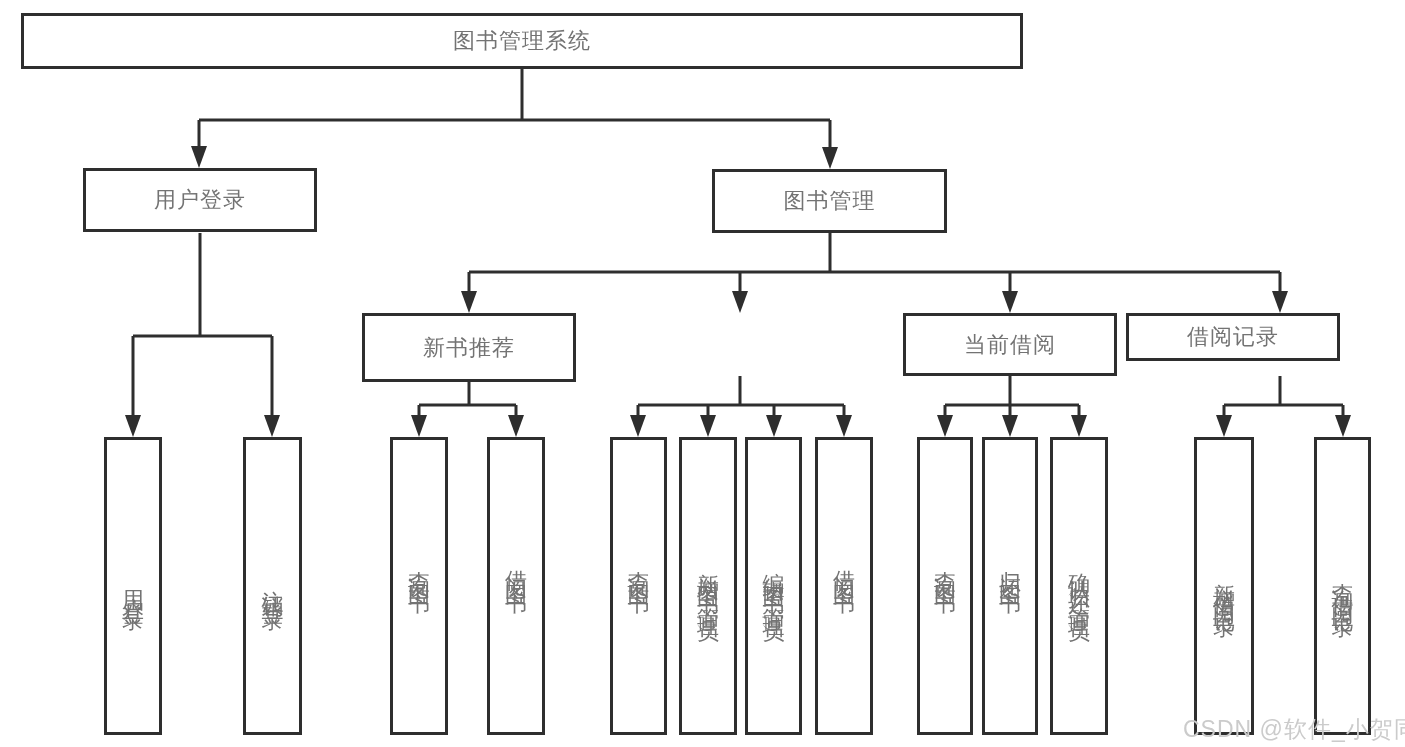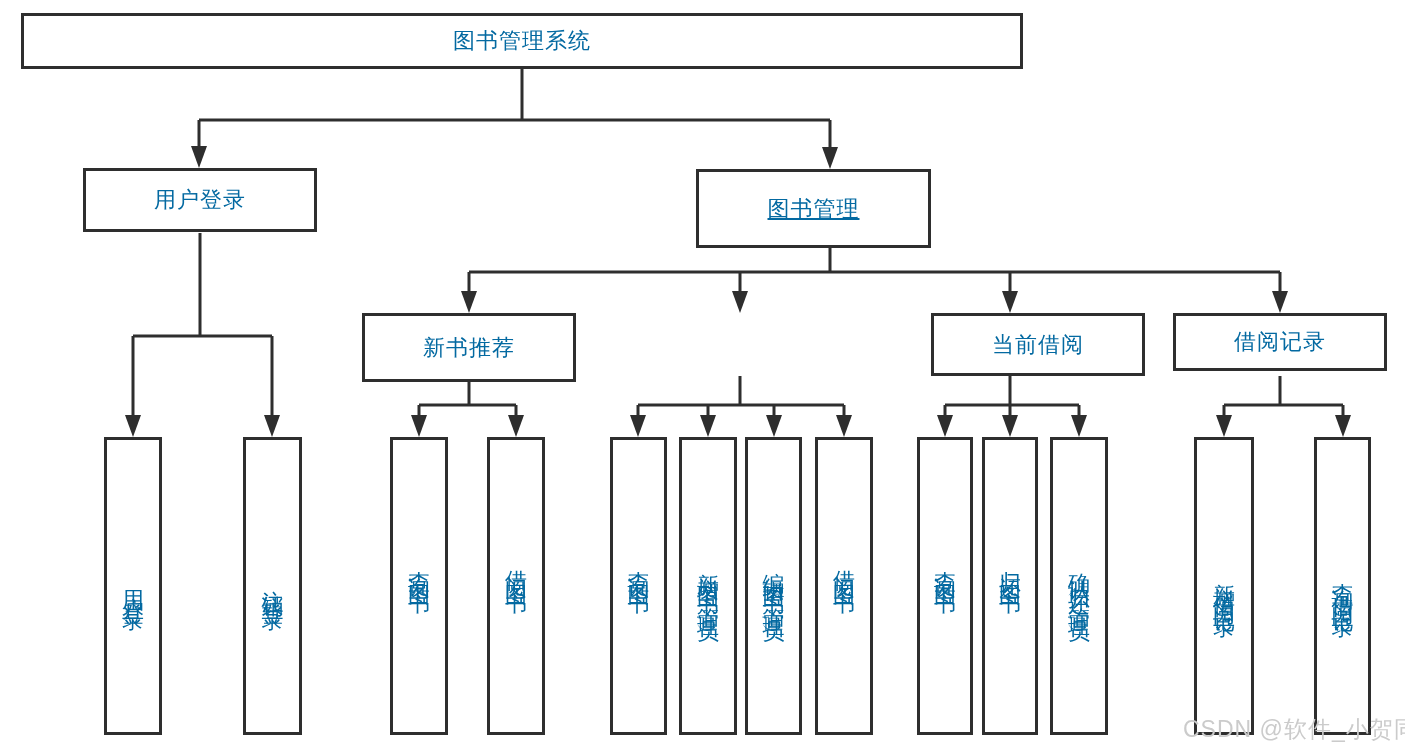--- a/index.html
+++ b/index.html
@@ -17,21 +17,21 @@
     width: 1405px; height: 747px;
   }
   .box {
     position: absolute;
     box-sizing: border-box;
     border: 3px solid #2e2e2e;
     background: #ffffff;
     display: flex;
     align-items: center;
     justify-content: center;
-    color: #0369a1;
+    color: #737373;
     font-size: 22px;
     line-height: 1;
     text-align: center;
     white-space: nowrap;
   }
   .h { letter-spacing: 1px; }
   .v {
     writing-mode: vertical-rl;
     text-orientation: mixed;
     letter-spacing: 7px;
@@ -90,25 +90,25 @@
       <polygon points="1002,415 1018,415 1010,437"></polygon>
       <polygon points="1071,415 1087,415 1079,437"></polygon>
       <polygon points="1216,415 1232,415 1224,437"></polygon>
       <polygon points="1335,415 1351,415 1343,437"></polygon>
     </g>
   </svg>
 
   <div class="box h" style="left:21px; top:13px; width:1002px; height:56px;">图书管理系统</div>
 
   <div class="box h" style="left:83px; top:168px; width:234px; height:64px;">用户登录</div>
-  <div class="box h" style="left:696px; top:169px; width:235px; height:79px;text-decoration:underline;">图书管理</div>
+  <div class="box h" style="left:712px; top:169px; width:235px; height:64px;">图书管理</div>
 
   <div class="box h" style="left:362px; top:313px; width:214px; height:69px;">新书推荐</div>
-  <div class="box h" style="left:903px; top:313px; width:214px; height:63px;margin-left:28px;">当前借阅</div>
-  <div class="box h" style="left:1173px; top:313px; width:214px; height:58px;text-align:center;">借阅记录</div>
+  <div class="box h" style="left:903px; top:313px; width:214px; height:63px;">当前借阅</div>
+  <div class="box h" style="left:1126px; top:313px; width:214px; height:48px;text-align:center;">借阅记录</div>
 
   <div class="box v" style="left:104px; top:437px; width:58px; height:298px;">用户登录</div>
   <div class="box v" style="left:243px; top:437px; width:59px; height:298px;">注销登录</div>
 
   <div class="box v up" style="left:390px; top:437px; width:58px; height:298px;">查询图书</div>
   <div class="box v up" style="left:487px; top:437px; width:58px; height:298px;">借阅图书</div>
 
   <div class="box v up" style="left:610px; top:437px; width:57px; height:298px;">查询图书</div>
   <div class="box v" style="left:679px; top:437px; width:58px; height:298px;">新增图书（管理员）</div>
   <div class="box v" style="left:745px; top:437px; width:57px; height:298px;">编辑图书（管理员）</div>

